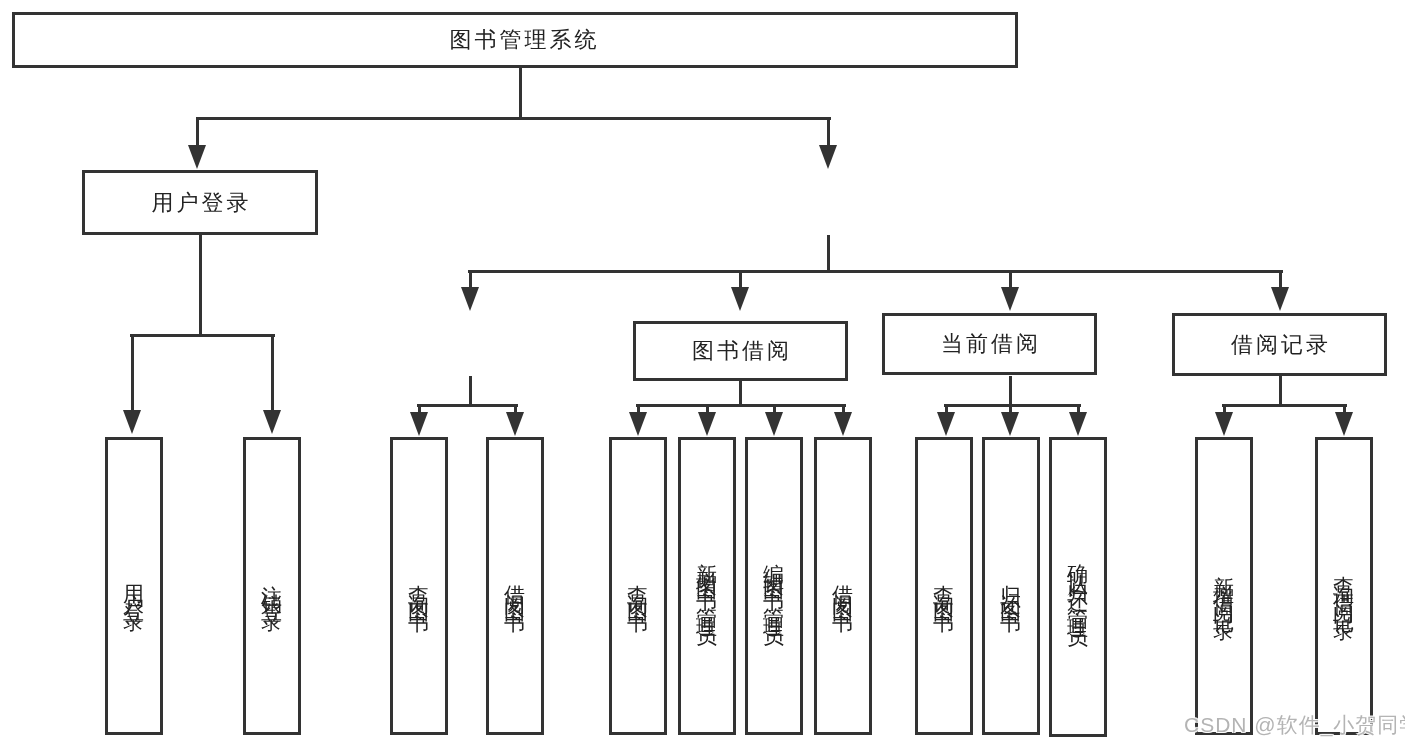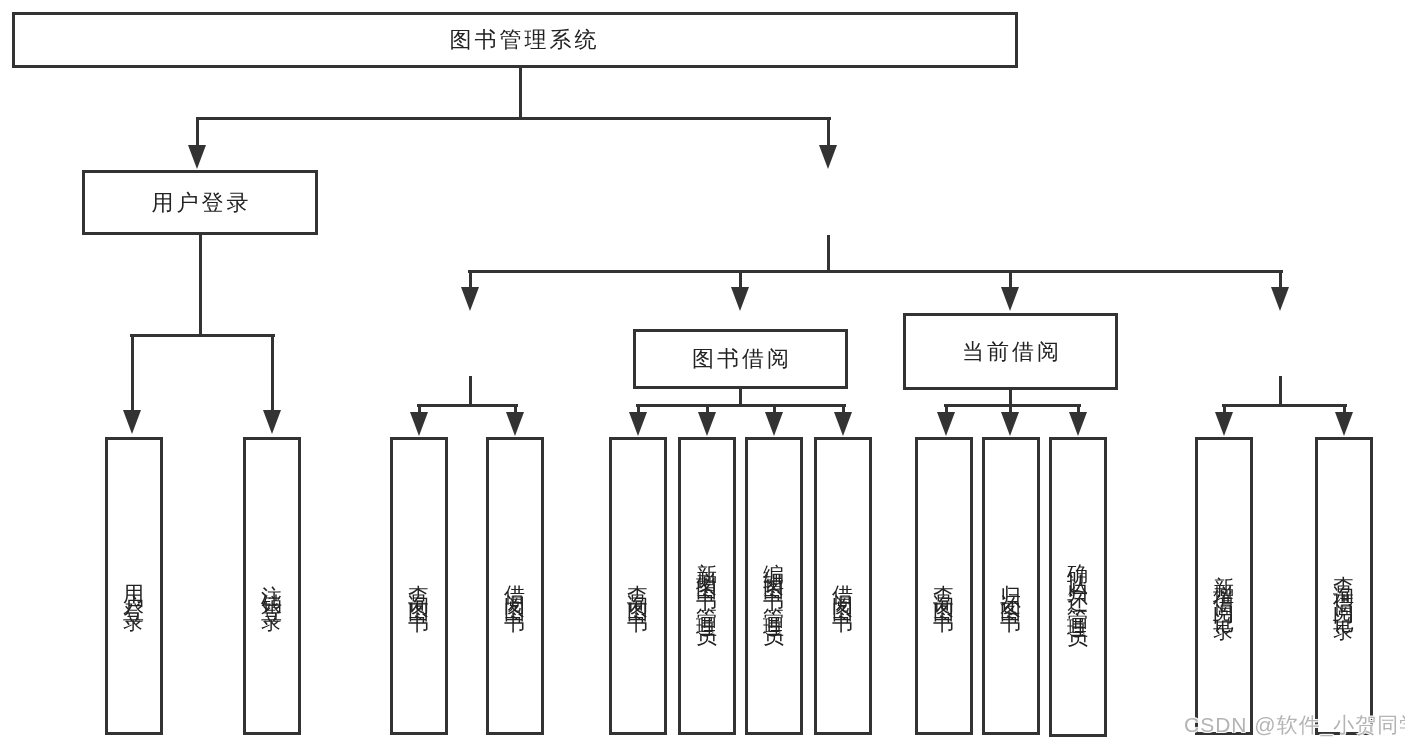--- a/index.html
+++ b/index.html
@@ -84,22 +84,23 @@
   <div class="hline" style="left:468px;top:270px;width:815px;height:3px;"></div>
   <div class="vline" style="left:469px;top:270px;width:3px;height:18px;"></div>
   <div class="arrowhead" style="left:461px;top:287px;"></div>
   <div class="vline" style="left:739px;top:270px;width:3px;height:18px;"></div>
   <div class="arrowhead" style="left:731px;top:287px;"></div>
   <div class="vline" style="left:1009px;top:270px;width:3px;height:18px;"></div>
   <div class="arrowhead" style="left:1001px;top:287px;"></div>
   <div class="vline" style="left:1279px;top:270px;width:3px;height:18px;"></div>
   <div class="arrowhead" style="left:1271px;top:287px;"></div>
 
-  <div class="box hnode" style="left:633px;top:329px;width:215px;height:60px;text-align:center;">图书借阅</div>
-  <div class="box hnode" style="left:903px;top:313px;width:215px;height:77px;">当前借阅</div>
+  <div class="box hnode" style="left:633px;top:321px;width:215px;height:60px;text-align:center;">图书借阅</div>
+  <div class="box hnode" style="left:882px;top:313px;width:215px;height:62px;">当前借阅</div>
+  <div class="box hnode" style="left:1172px;top:313px;width:215px;height:63px;">借阅记录</div>
 
   <div class="vline" style="left:469px;top:376px;width:3px;height:31px;"></div>
   <div class="hline" style="left:417px;top:404px;width:101px;height:3px;"></div>
   <div class="vline" style="left:418px;top:404px;width:3px;height:9px;"></div>
   <div class="arrowhead" style="left:410px;top:412px;"></div>
   <div class="vline" style="left:514px;top:404px;width:3px;height:9px;"></div>
   <div class="arrowhead" style="left:506px;top:412px;"></div>
 
   <div class="vline" style="left:739px;top:376px;width:3px;height:31px;"></div>
   <div class="hline" style="left:636px;top:404px;width:210px;height:3px;"></div>

